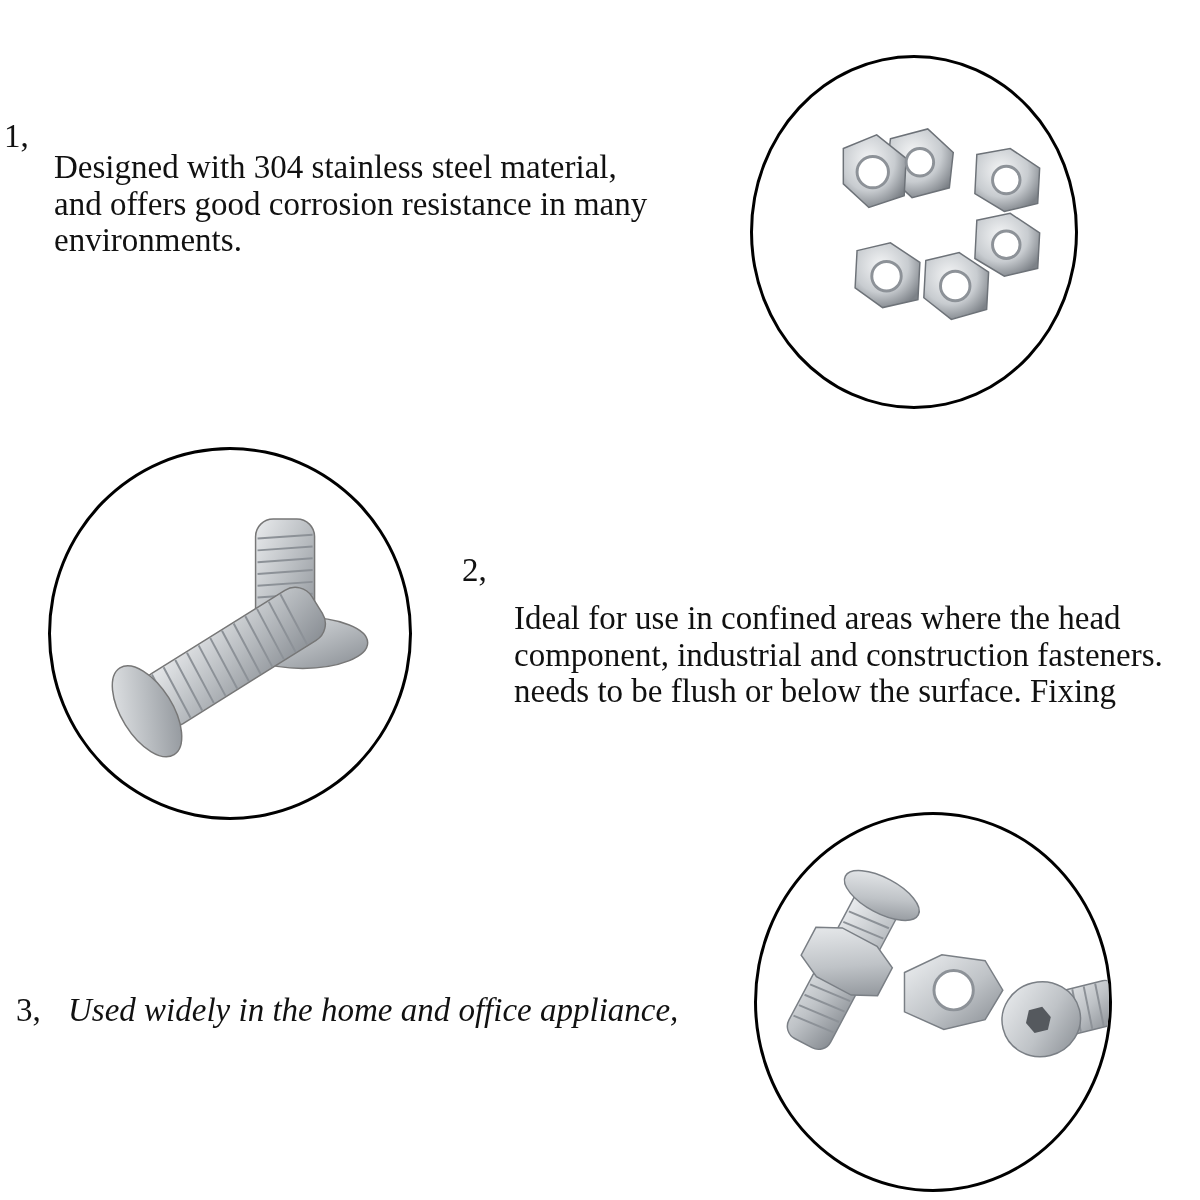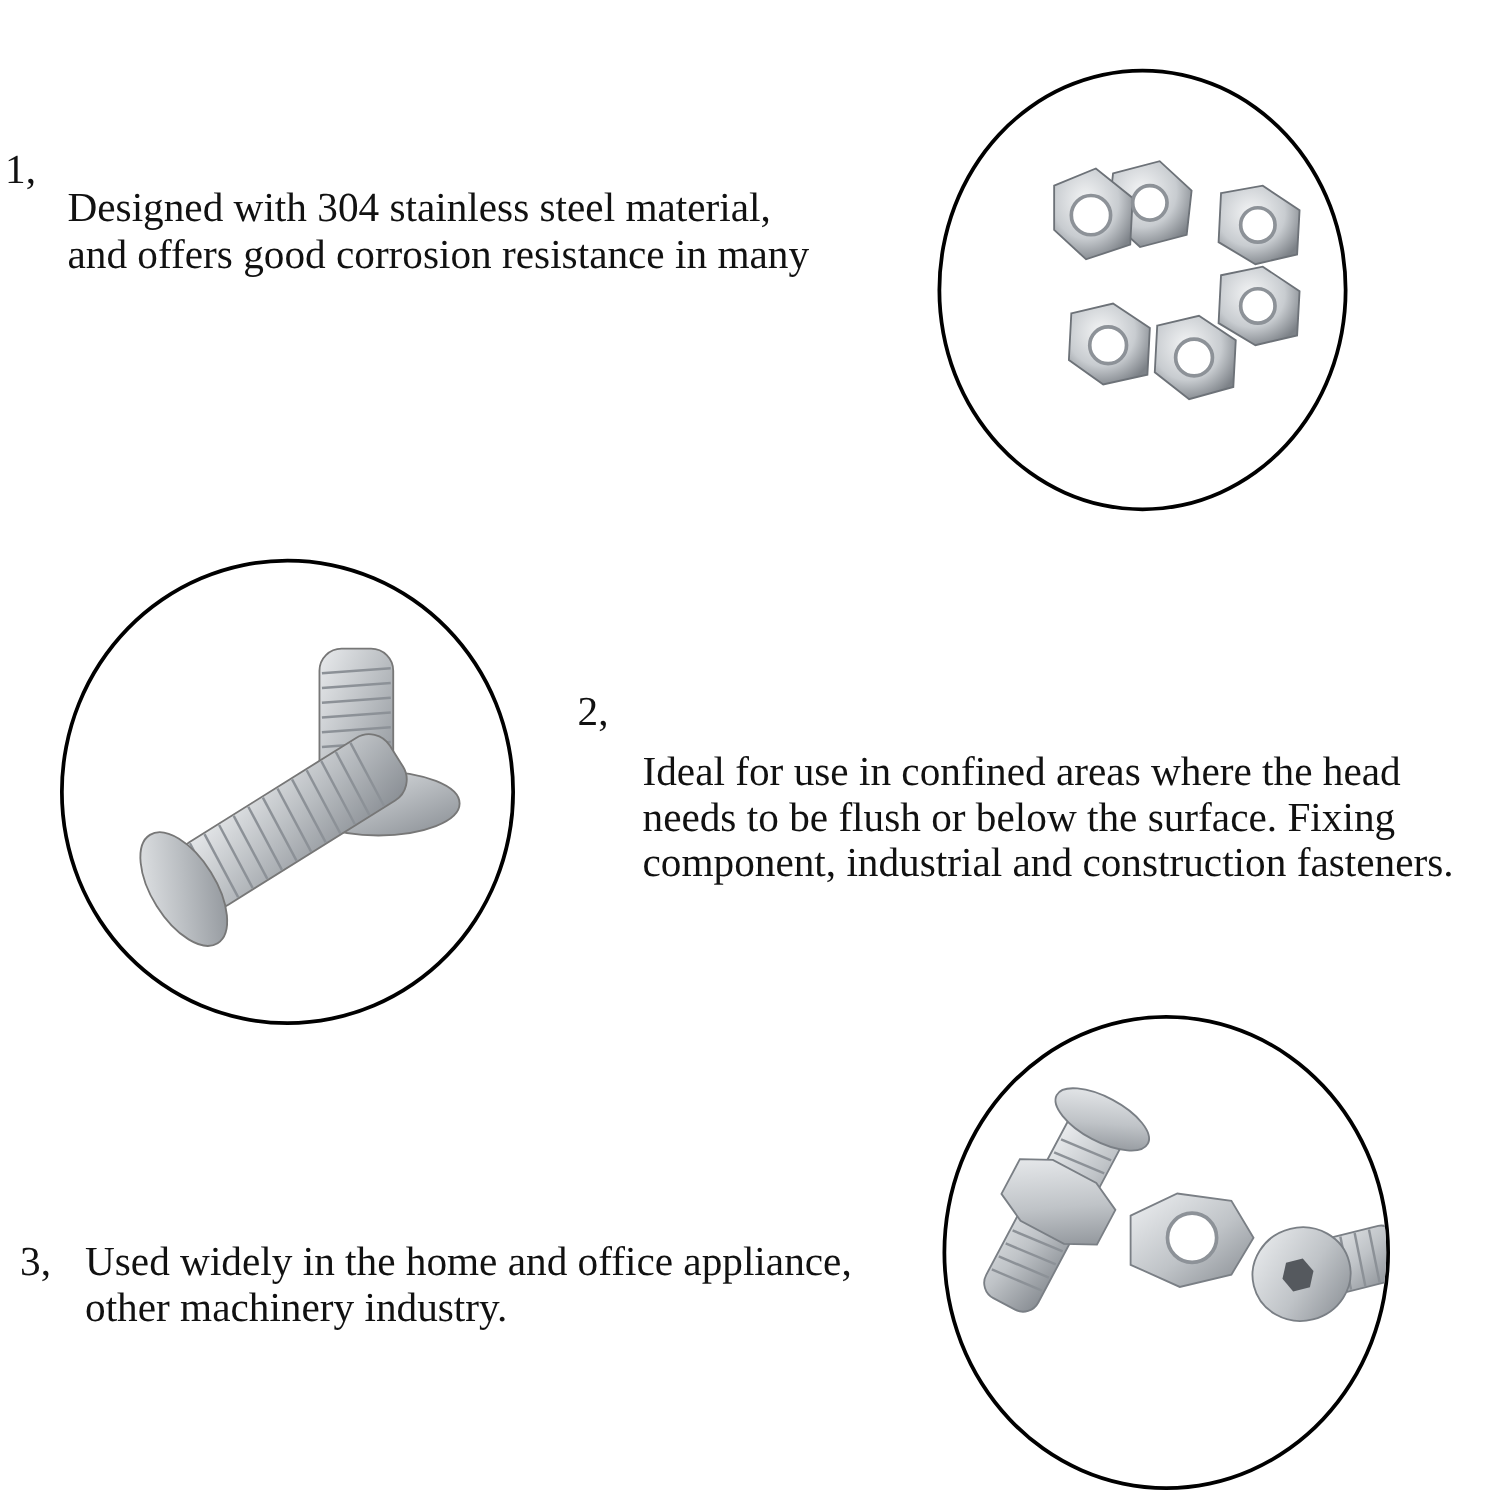--- a/index.html
+++ b/index.html
@@ -13,20 +13,21 @@
   .circle svg { position: absolute; left: 0; top: 0; width: 100%; height: 100%; }
 </style>
 </head>
 <body>
 
 <div class="block" style="left:4px; top:118px; width:740px; height:150px;">
   <span class="num">1,</span>
   <div class="lines" style="left:50px;margin-top:31px;">
     <div>Designed with 304 stainless steel material,</div>
     <div>and offers good corrosion resistance in many</div>
+    <div>environments.</div>
   </div>
 </div>
 
 <div class="circle" style="left:750px; top:55px; width:328px; height:354px;">
   <svg viewBox="0 0 328 354">
     <defs>
       <radialGradient id="nutg" cx="40%" cy="35%" r="70%">
         <stop offset="0%" stop-color="#f4f5f6"></stop>
         <stop offset="60%" stop-color="#c8ccd0"></stop>
         <stop offset="100%" stop-color="#7d8288"></stop>
@@ -91,30 +92,29 @@
       </g>
       <ellipse cx="86" cy="215" rx="26" ry="52" fill="url(#scg)" stroke="#777" stroke-width="1.5"></ellipse>
     </g>
   </svg>
 </div>
 
 <div class="block" style="left:462px; top:552px; width:740px; height:120px;">
   <span class="num">2,</span>
   <div class="lines" style="left:52px;margin-top:48px;">
     <div>Ideal for use in confined areas where the head</div>
+    <div>component, industrial and construction fasteners.</div>
     <div>needs to be flush or below the surface. Fixing</div>
-    <div>component, industrial and construction fasteners.</div>
   </div>
 </div>
 
 <div class="block" style="left:16px; top:992px; width:740px; height:120px;">
   <span class="num">3,</span>
-  <div class="lines" style="left:52px;">
+  <div class="lines" style="left:52px;font-style:italic;">
     <div>Used widely in the home and office appliance,</div>
-    <div>other machinery industry.</div>
   </div>
 </div>
 
 <div class="circle" style="left:754px; top:812px; width:358px; height:380px;">
   <svg viewBox="0 0 358 380">
     <defs>
       <linearGradient id="bg3" x1="0" y1="0" x2="1" y2="1">
         <stop offset="0%" stop-color="#eef0f2"></stop>
         <stop offset="55%" stop-color="#bfc3c7"></stop>
         <stop offset="100%" stop-color="#868b91"></stop>

